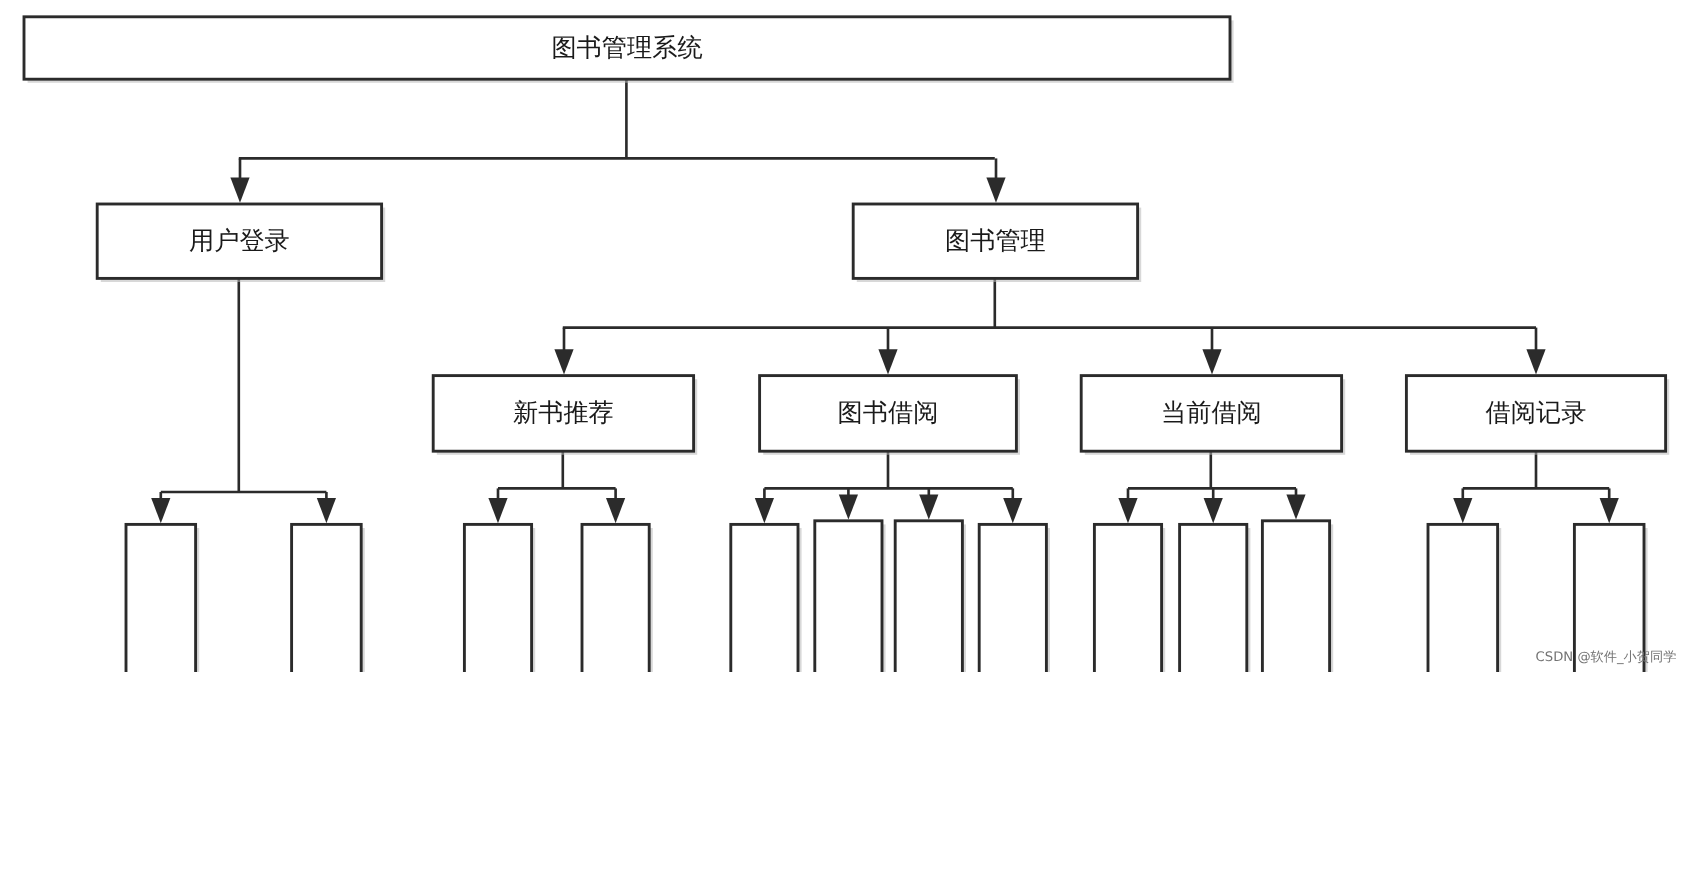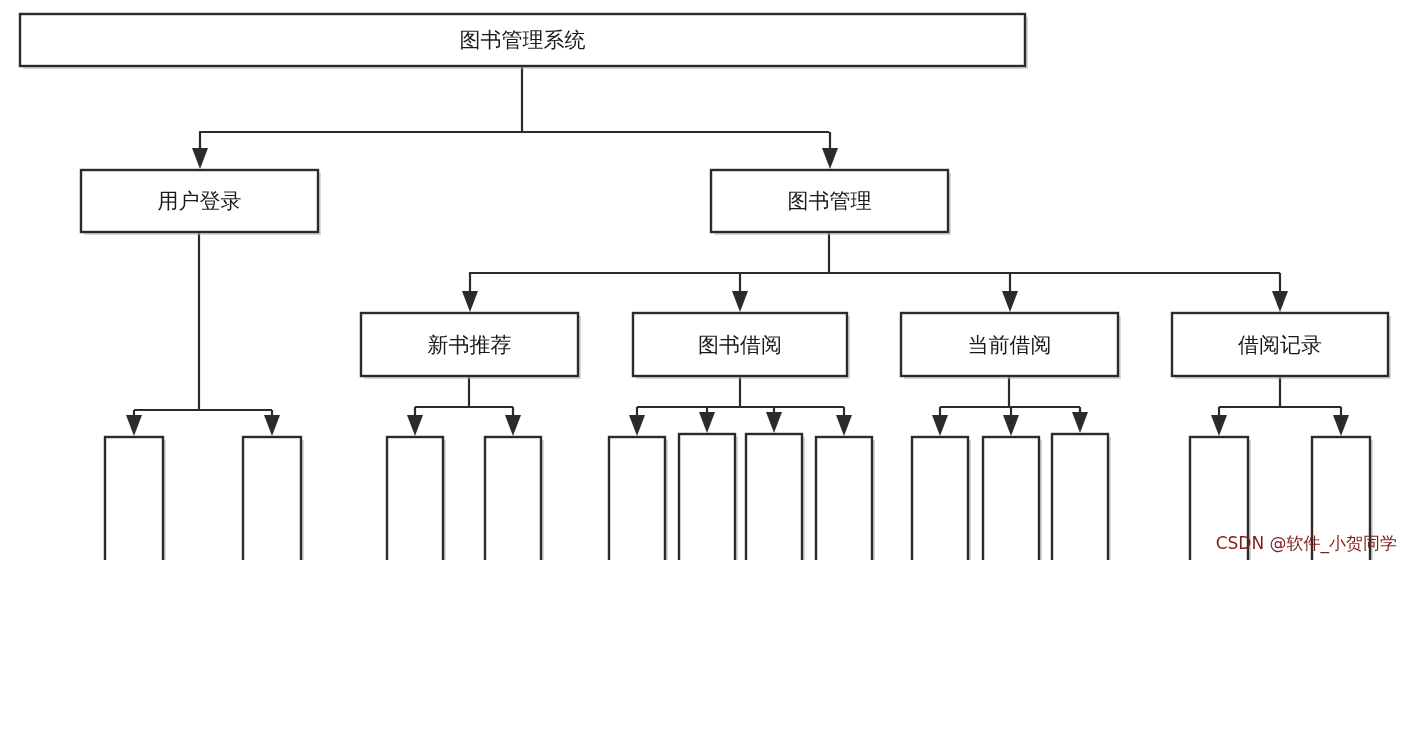--- a/index.html
+++ b/index.html
@@ -66,22 +66,22 @@
     line-height: 1.22;
     letter-spacing: 2px;
     color: #1a1a1a;
     white-space: nowrap;
   }
   .watermark {
     position: absolute;
     right: 8px;
     bottom: 5px;
     font-family: "DejaVu Sans", "Liberation Sans", sans-serif;
-    font-size: 17px;
-    color: #7f1d1d;
+    font-size: 11px;
+    color: #737373;
     white-space: nowrap;
   }
 </style>
 </head>
 <body>
 
 <div id="diagram-root">
 
   <svg id="tree-svg" viewBox="0 0 1405 747">
     <g id="connectors-layer">

